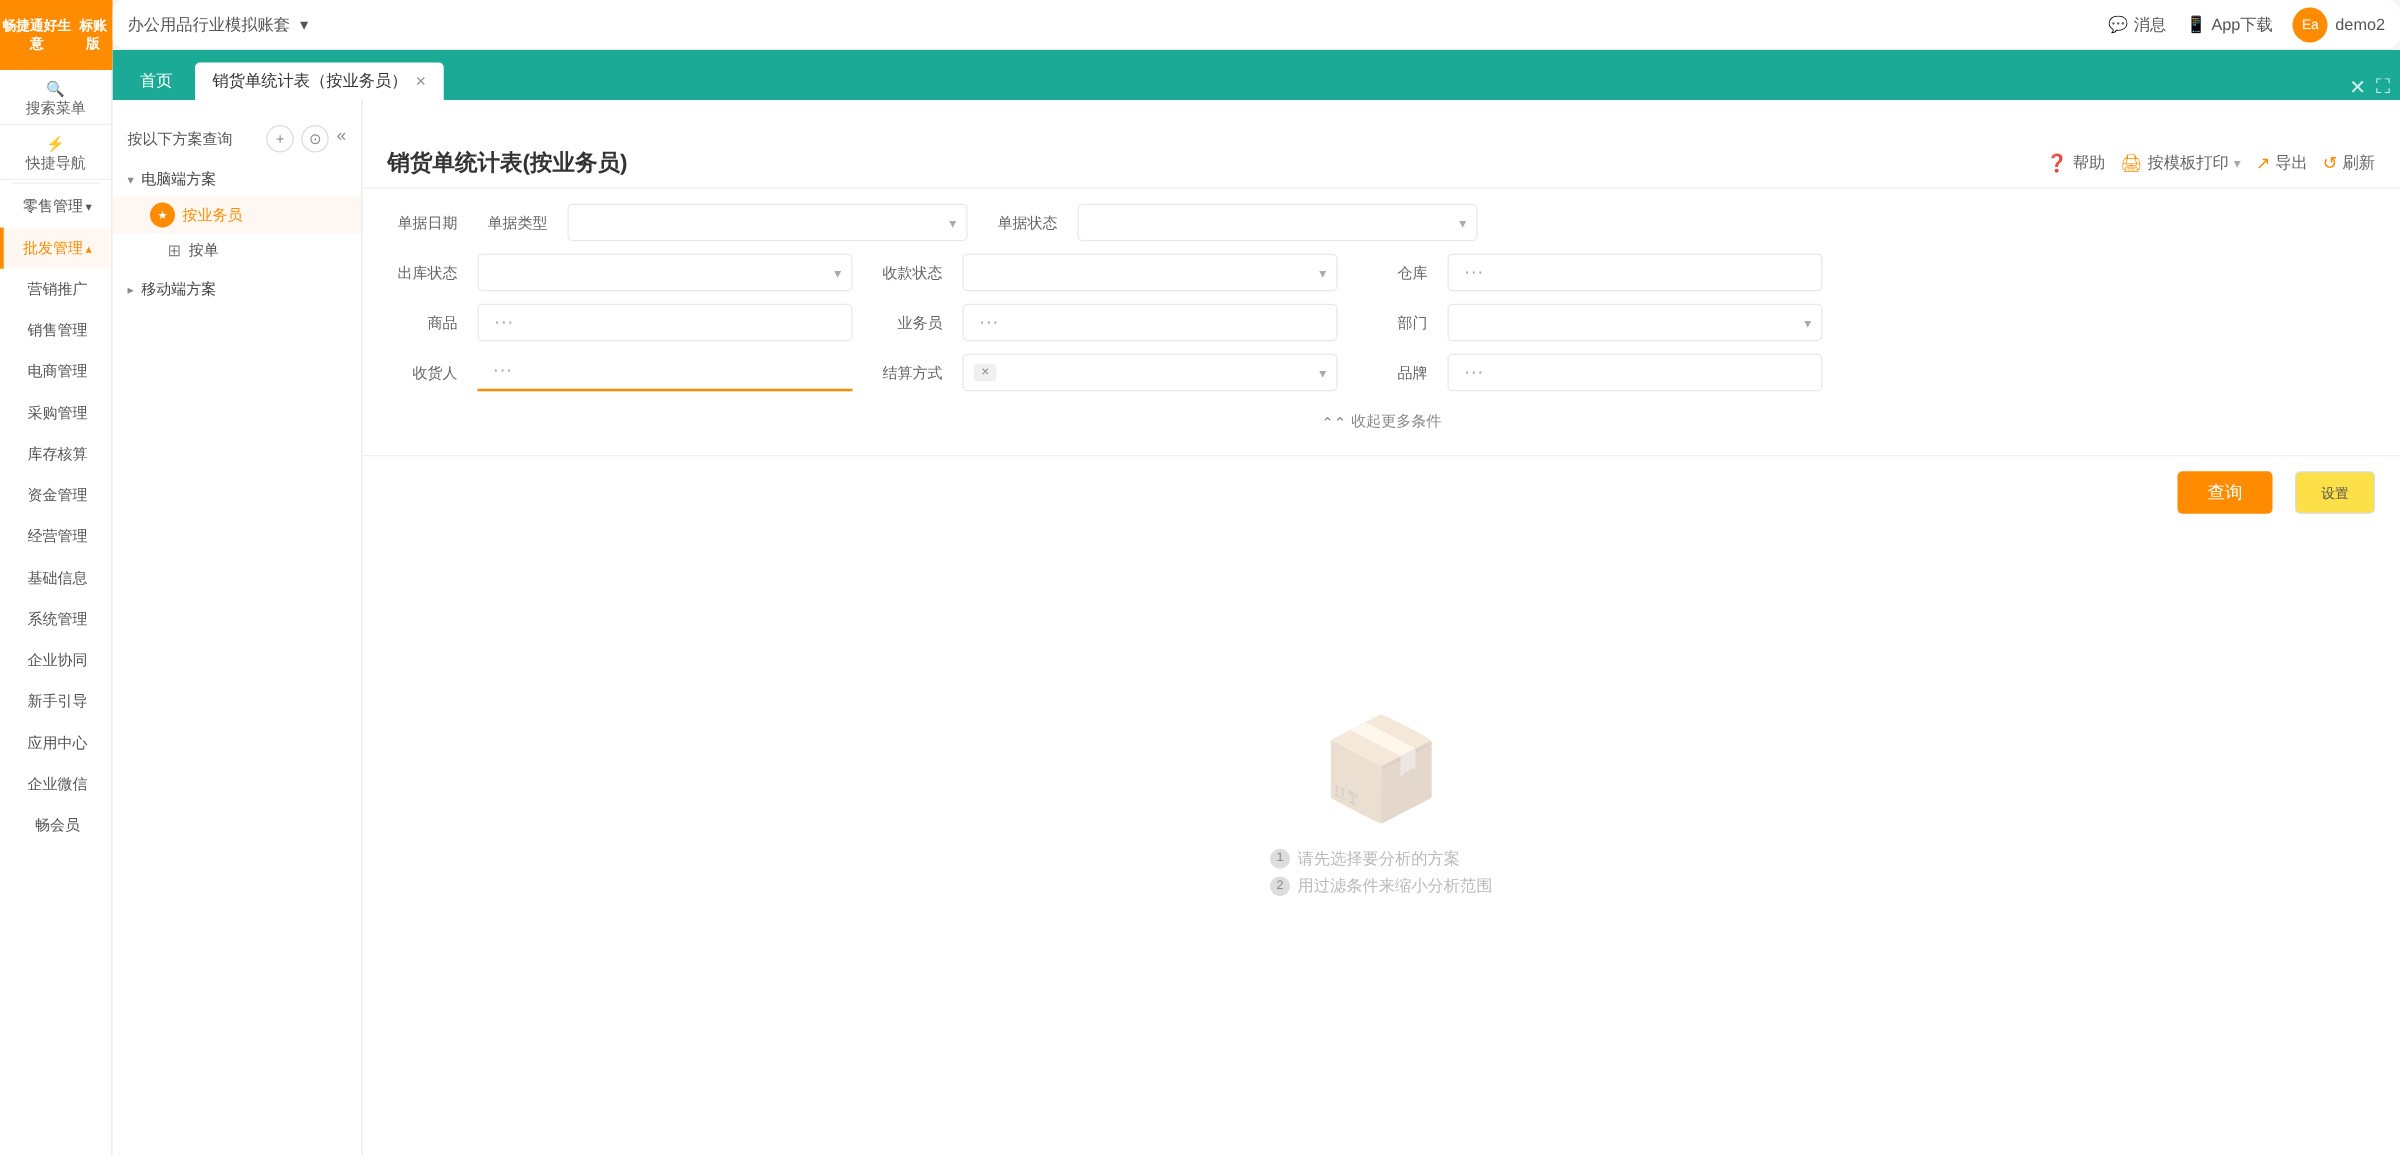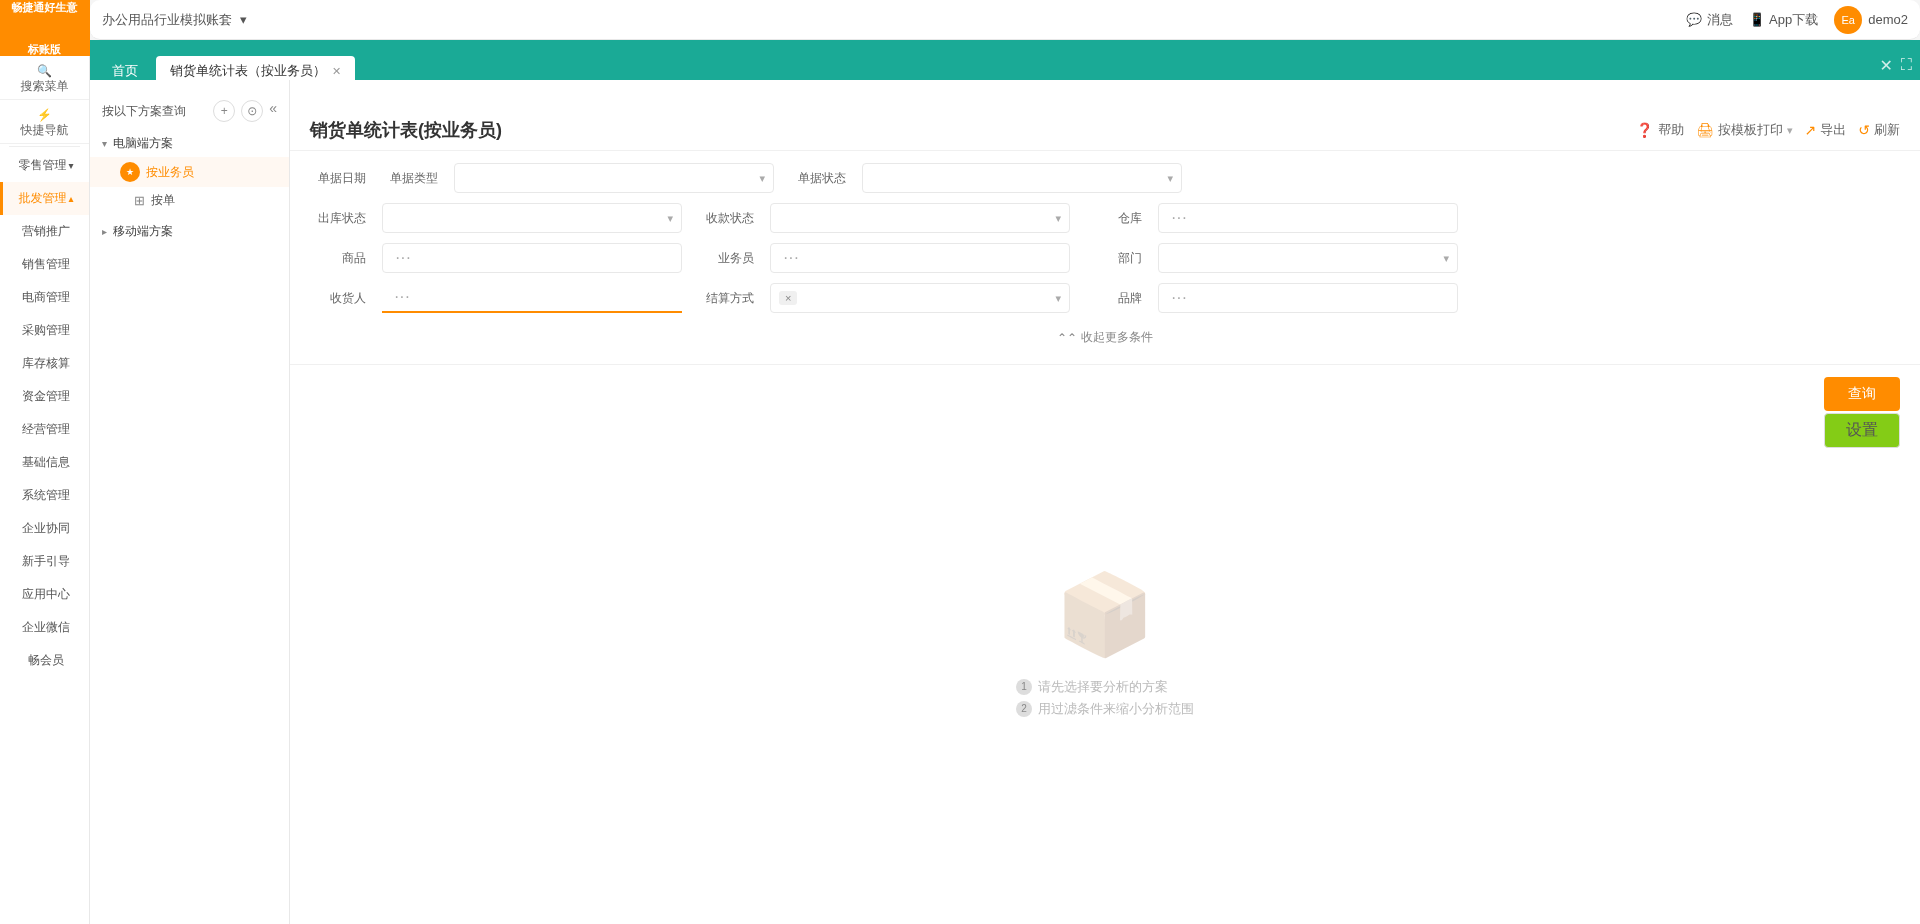--- a/index.html
+++ b/index.html
@@ -1,41 +1,41 @@
 <!DOCTYPE html>
 <html><head>
   <meta charset="utf-8">
   <style>
     * { box-sizing: border-box; margin: 0; padding: 0; }
     body { font-family: "Microsoft YaHei", "PingFang SC", sans-serif; font-size: 13px; background: #f5f5f5; display: flex; height: 924px; overflow: hidden; }
 
     
     .sidebar { width: 90px; background: #fff; display: flex; flex-direction: column; align-items: center; border-right: 1px solid #e8e8e8; height: 100%; }
-    .sidebar-logo { width: 90px; height: 56px; background: #ff8c00; display: flex; align-items: center; justify-content: space-between; flex-direction: column; }
+    .sidebar-logo { width: 90px; height: 56px; background: #ff8c00; display: flex; align-items: center; justify-content: center; flex-direction: row; }
     .sidebar-logo .logo-text { color: #fff; font-size: 11px; font-weight: bold; text-align: center; line-height: 1.3; }
     .sidebar-search { width: 100%; padding: 8px 6px 4px; text-align: center; cursor: pointer; color: #666; font-size: 12px; border-bottom: 1px solid #f0f0f0; }
     .sidebar-item { width: 100%; padding: 8px 4px; text-align: left; cursor: pointer; color: #555; font-size: 12px; display: flex; flex-direction: column; align-items: center; gap: 2px; border-left: 3px solid transparent; }
     .sidebar-item.active { color: #ff8c00; border-left-color: #ff8c00; background: #fff8f2; }
     .sidebar-item.has-arrow { flex-direction: row; justify-content: center; gap: 2px; }
     .sidebar-item .arrow-down { font-size: 10px; }
     .sidebar-divider { width: 80%; height: 1px; background: #eee; margin: 2px 0; }
 
     
     .main { flex: 1; display: flex; flex-direction: column; height: 100%; overflow: hidden; }
 
     
     .top-header { height: 40px; background: #fff; border-bottom: 1px solid #e8e8e8; display: flex; align-items: center; padding: 0 12px; justify-content: space-between; border-radius: 10px; }
     .top-header-left { display: flex; align-items: center; gap: 8px; color: #555; font-size: 13px; }
     .top-header-right { display: flex; align-items: center; gap: 16px; color: #555; font-size: 13px; }
     .top-header-right .user-info { display: flex; align-items: center; gap: 6px; }
     .top-header-right .avatar { width: 28px; height: 28px; border-radius: 50%; background: #ff8c00; display: flex; align-items: center; justify-content: center; color: #fff; font-size: 11px; overflow: hidden; }
     .header-action { display: flex; align-items: center; gap: 4px; cursor: pointer; }
 
     
-    .tab-bar { height: 40px; background: #1aaa96; display: flex; align-items: flex-start; padding: 16px 8px; gap: 4px; }
+    .tab-bar { height: 40px; background: #1aaa96; display: flex; align-items: flex-end; padding: 0 8px; gap: 4px; }
     .tab { padding: 6px 14px; border-radius: 4px 4px 0 0; cursor: pointer; font-size: 13px; display: flex; align-items: center; gap: 6px; }
     .tab.home { background: transparent; color: #fff; }
     .tab.active { background: #fff; color: #333; }
     .tab .close-btn { color: #999; font-size: 11px; cursor: pointer; }
     .tab-bar-right { margin-left: auto; display: flex; gap: 8px; }
     .tab-bar-btn { color: #fff; cursor: pointer; font-size: 16px; opacity: 0.8; }
 
     
     .page-content { flex: 1; display: flex; overflow: hidden; background: #fff; }
 
@@ -91,22 +91,22 @@
     .filter-tag .tag-close { cursor: pointer; color: #888; font-size: 11px; }
 
     
     .collapse-btn { text-align: center; padding: 6px; cursor: pointer; color: #888; font-size: 12px; display: flex; align-items: center; justify-content: center; gap: 4px; }
 
     
     .query-area { flex: 1; display: flex; flex-direction: column; overflow: hidden; position: relative; }
 
     
     .query-btn { background: #ff8c00; color: #fff; border: none; padding: 8px 24px; border-radius: 4px; cursor: pointer; font-size: 14px; }
-    .settings-btn { background: #84cc16; color: #555; border: 1px solid #ddd; padding: 6px 20px; border-radius: 4px; cursor: pointer; font-size: 16px; }
-    .btn-group { position: absolute; right: 20px; top: 12px; display: flex; flex-direction: column; gap: 2px; }
+    .settings-btn { background: #fde047; color: #555; border: 1px solid #ddd; padding: 6px 20px; border-radius: 4px; cursor: pointer; font-size: 11px; }
+    .btn-group { position: absolute; right: 20px; top: 12px; display: flex; flex-direction: row; gap: 18px; }
 
     
     .empty-state { flex: 1; display: flex; flex-direction: column; align-items: center; justify-content: center; color: #bbb; font-size: 13px; }
     .empty-tips { list-style: none; }
     .empty-tips li { margin: 4px 0; display: flex; align-items: center; gap: 6px; }
     .tip-num { width: 16px; height: 16px; border-radius: 50%; background: #ddd; color: #888; font-size: 10px; display: flex; align-items: center; justify-content: center; flex-shrink: 0; }
   </style>
 </head>
 <body>
 

